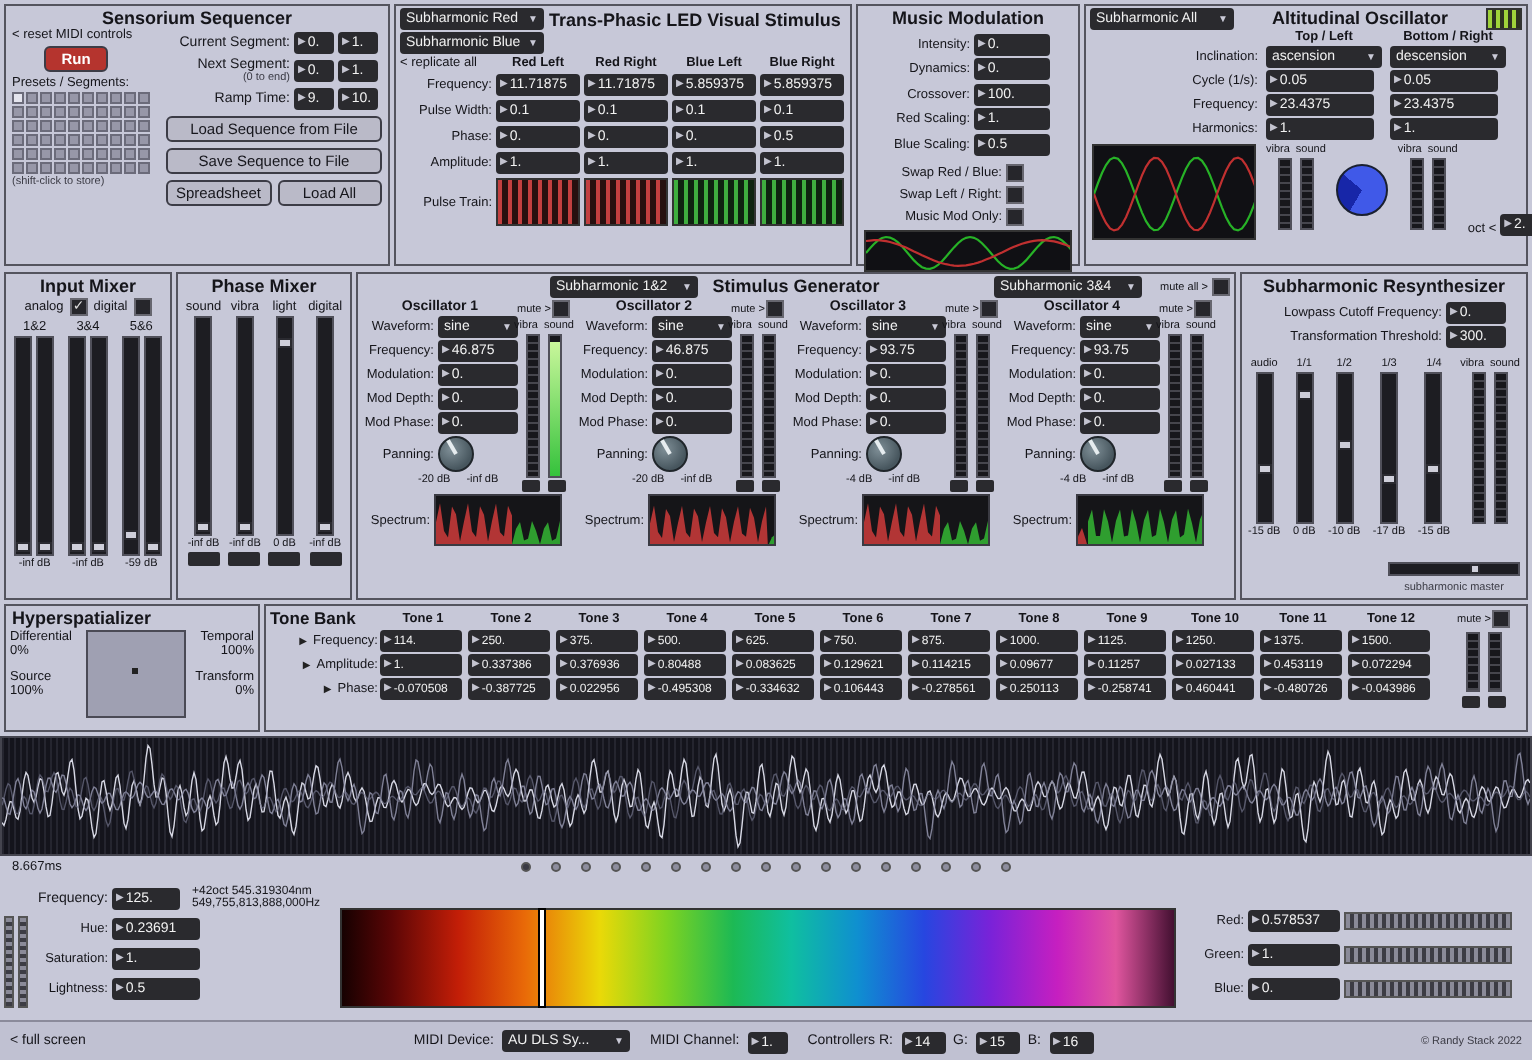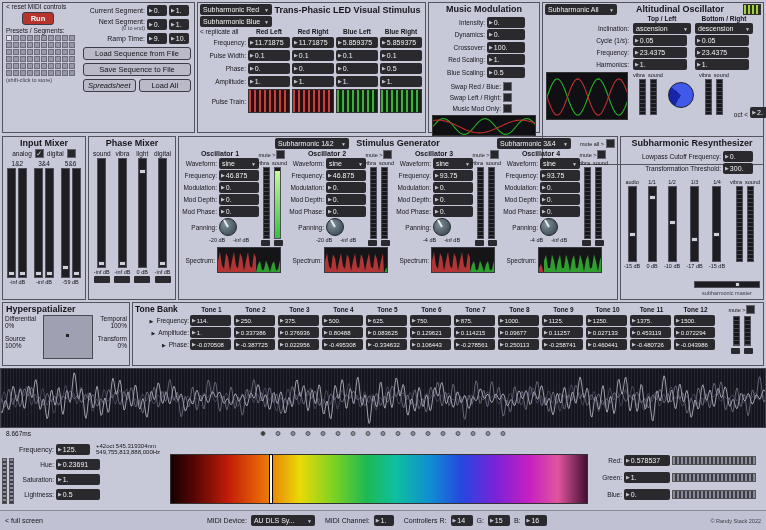--- a/index.html
+++ b/index.html
@@ -68,20 +68,21 @@
 #bottombar{position:absolute;left:0;top:510px;width:766px;height:20px;display:flex;align-items:center;gap:4px;padding:0 5px;border-top:1px solid #8b8b9b;background:#c0c1d2}
 .tri-pre{font-size:5px;color:#222;margin-right:1px}
 .link{cursor:default}
 </style>
 </head>
 <body>
 
 <div id="root">
 
   <div class="panel" style="left:2px;top:2px;width:193px;height:131px">
+    <div class="ptitle">Sensorium Sequencer</div>
     <div style="display:flex;gap:3px;padding:0 3px">
       <div style="width:74px;flex:none">
         <div class="lbl tiny link">&lt; reset MIDI controls</div>
         <div class="btn run" style="width:32px;margin:2px 0 2px 16px">Run</div>
         <div class="lbl tiny">Presets / Segments:</div>
         <div id="preset-grid">
             <div class="pcell active"></div>
             <div class="pcell"></div>
             <div class="pcell"></div>
             <div class="pcell"></div>
@@ -184,21 +185,21 @@
               <div class="numbox" style="width: 20px;">
                 <span class="tri">▶</span>
                 <span class="nval">10.</span>
               </div>
             </div>
           </div>
         <div id="seq-buttons">
             <div class="btn" style="margin: 3px 0px;">Load Sequence from File</div>
             <div class="btn" style="margin: 3px 0px;">Save Sequence to File</div>
             <div style="display: flex; gap: 3px; margin-top: 3px;">
-              <div class="btn" style="flex: 1 1 0%; font-style: italic;">Spreadsheet</div>
+              <div class="btn" style="flex: 1 1 0%;">Spreadsheet</div>
               <div class="btn" style="flex: 1 1 0%;">Load All</div>
             </div>
           </div>
       </div>
     </div>
   </div>
 
   <div class="panel" style="left:197px;top:2px;width:229px;height:131px">
     <div style="display:flex;align-items:flex-start;padding:1px 2px 0">
       <div id="led-menus" style="display:flex;flex-direction:column;gap:1px;flex:none">
@@ -347,21 +348,21 @@
           <span class="lbl rt tiny" style="width: 70px; flex: 0 0 auto; text-align: right;">Music Mod Only:</span>
           <div class="checkbox"></div>
         </div>
       </div>
     <svg id="mm-scope" width="104" height="21" style="display:block;margin:1px auto 0;background:#101014;border:1px solid #333">
         <polyline points="0,10.5 2,8.1 4,6.0 6,4.2 8,3.0 10,2.5 12,2.8 14,3.7 16,5.2 18,7.2 20,9.5 22,11.9 24,14.2 26,16.1 28,17.6 30,18.3 32,18.4 34,17.8 36,16.5 38,14.6 40,12.4 42,10.0 44,7.7 46,5.6 48,3.9 50,2.9 52,2.5 54,2.9 56,3.9 58,5.6 60,7.7 62,10.0 64,12.4 66,14.6 68,16.5 70,17.8 72,18.4 74,18.3 76,17.6 78,16.1 80,14.2 82,11.9 84,9.5 86,7.2 88,5.2 90,3.7 92,2.8 94,2.5 96,3.0 98,4.2 100,6.0 102,8.1 104,10.5 " fill="none" stroke="#27b227" stroke-width="1.1"></polyline>
         <polyline points="0,4.5 2,4.3 4,4.1 6,4.1 8,4.3 10,4.6 12,5.0 14,5.6 16,6.2 18,7.0 20,7.8 22,8.7 24,9.7 26,10.6 28,11.6 30,12.5 32,13.4 34,14.2 36,15.0 38,15.6 40,16.1 42,16.5 44,16.8 46,16.9 48,16.8 50,16.7 52,16.3 54,15.9 56,15.3 58,14.6 60,13.8 62,13.0 64,12.1 66,11.1 68,10.2 70,9.2 72,8.3 74,7.4 76,6.6 78,5.9 80,5.3 82,4.8 84,4.4 86,4.2 88,4.1 90,4.2 92,4.4 94,4.7 96,5.2 98,5.8 100,6.5 102,7.3 104,8.2 " fill="none" stroke="#c03030" stroke-width="1.1"></polyline>
       </svg>
   </div>
 
-  <div class="panel" style="left:542px;top:2px;width:222px;height:163px">
+  <div class="panel" style="left:542px;top:2px;width:222px;height:131px">
     <div style="display:flex;align-items:flex-start;padding:1px 2px 0;gap:2px">
       <span id="alt-menu"><div class="menubox" style="width: 72px;">
             <span class="nval">Subharmonic All</span>
             <span class="darr">▼</span>
           </div></span>
       <div class="ptitle" style="flex:1;padding-top:0">Altitudinal Oscillator</div>
       <div class="gridicon"></div>
     </div>
     <div id="alt-grid">
         <span></span>

